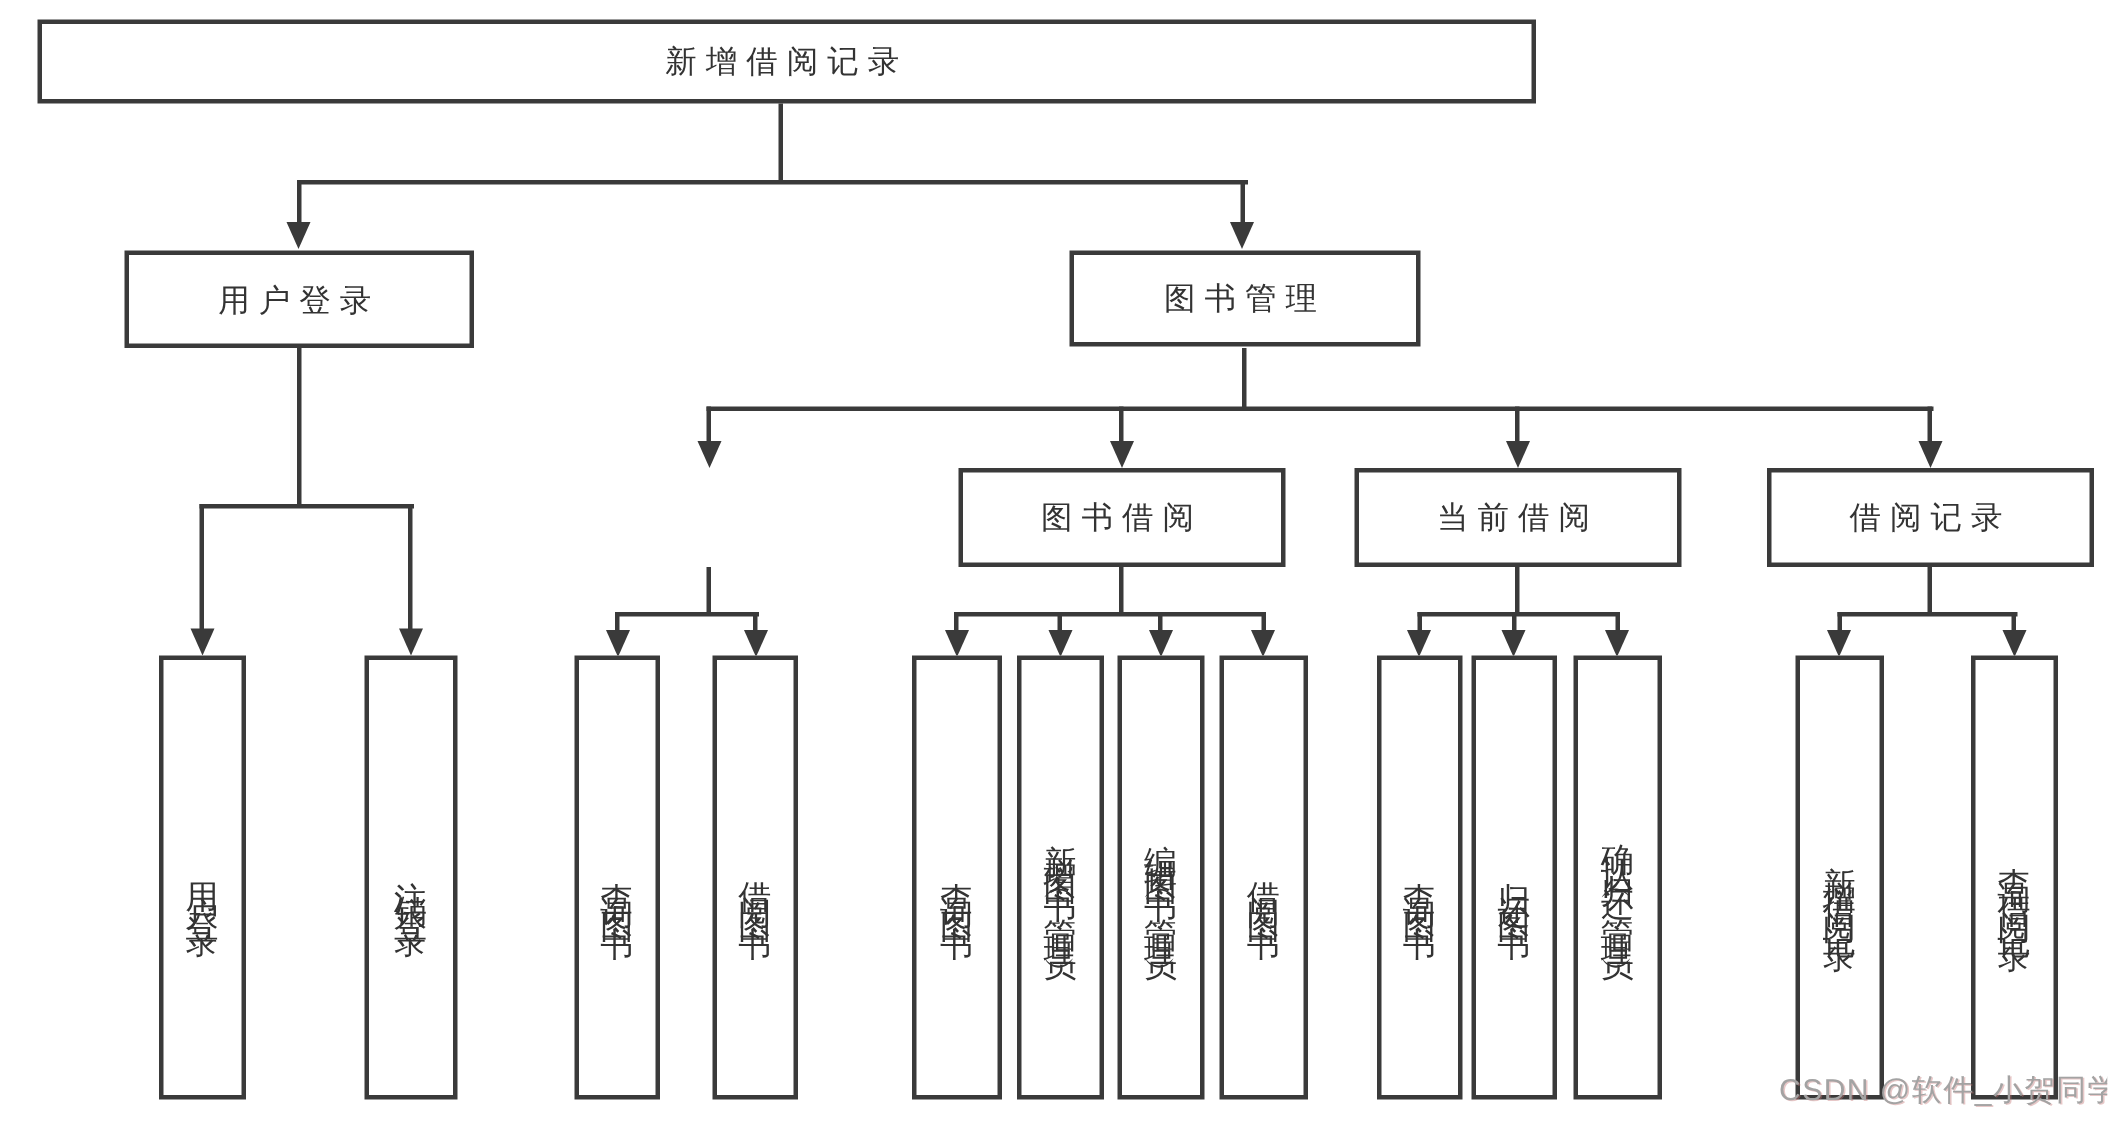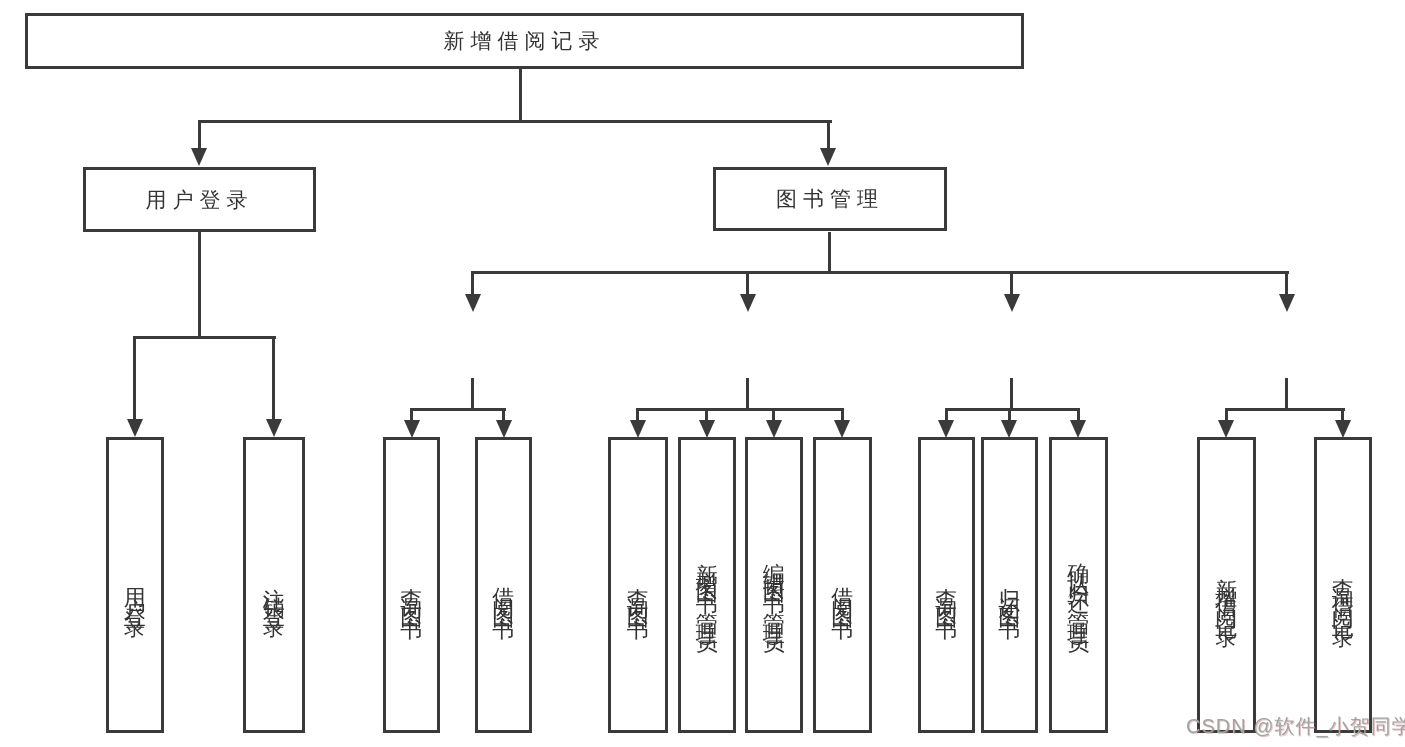--- a/index.html
+++ b/index.html
@@ -97,20 +97,23 @@
   <div class="hline" style="left:471px;top:271px;width:818px"></div>
   <div class="vline" style="left:471px;top:271px;height:26px"></div>
   <div class="arrow" style="left:465px;top:294px"></div>
   <div class="vline" style="left:746px;top:271px;height:26px"></div>
   <div class="arrow" style="left:740px;top:294px"></div>
   <div class="vline" style="left:1010px;top:271px;height:26px"></div>
   <div class="arrow" style="left:1004px;top:294px"></div>
   <div class="vline" style="left:1285px;top:271px;height:26px"></div>
   <div class="arrow" style="left:1279px;top:294px"></div>
 
+  <div class="box" style="left:639px;top:312px;width:218px;height:66px">图书借阅</div>
+  <div class="box" style="left:903px;top:312px;width:218px;height:66px">当前借阅</div>
+  <div class="box" style="left:1178px;top:312px;width:218px;height:66px">借阅记录</div>
 
   <div class="vline" style="left:471px;top:378px;height:32px"></div>
   <div class="vline" style="left:746px;top:378px;height:32px"></div>
   <div class="vline" style="left:1010px;top:378px;height:32px"></div>
   <div class="vline" style="left:1285px;top:378px;height:32px"></div>
 
   <div class="hline" style="left:410px;top:408px;width:96px"></div>
   <div class="hline" style="left:636px;top:408px;width:208px"></div>
   <div class="hline" style="left:945px;top:408px;width:135px"></div>
   <div class="hline" style="left:1225px;top:408px;width:120px"></div>

